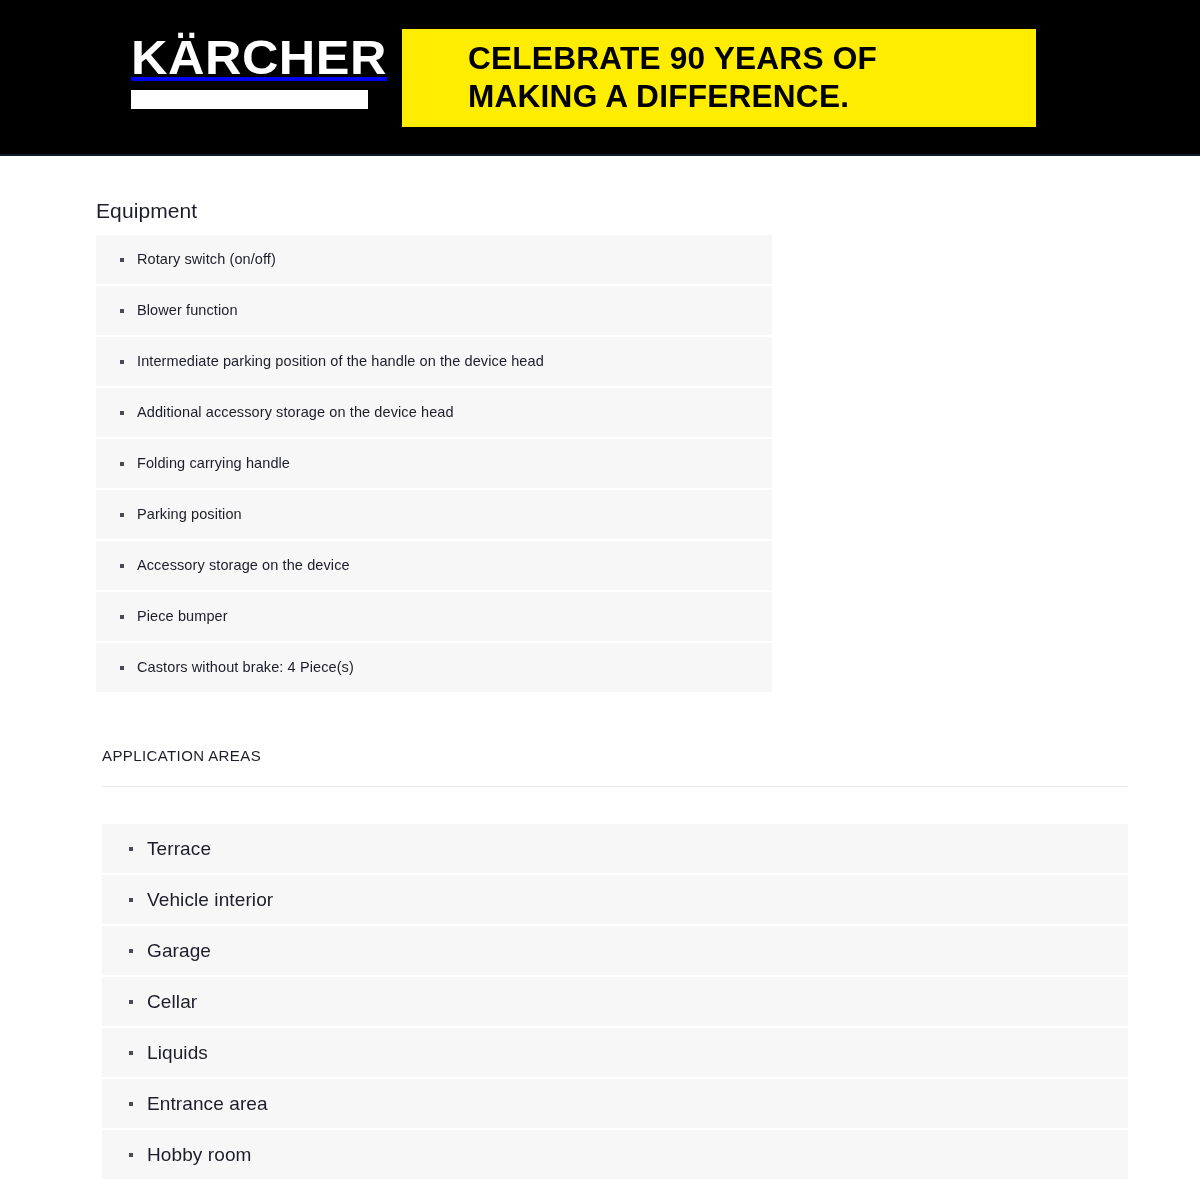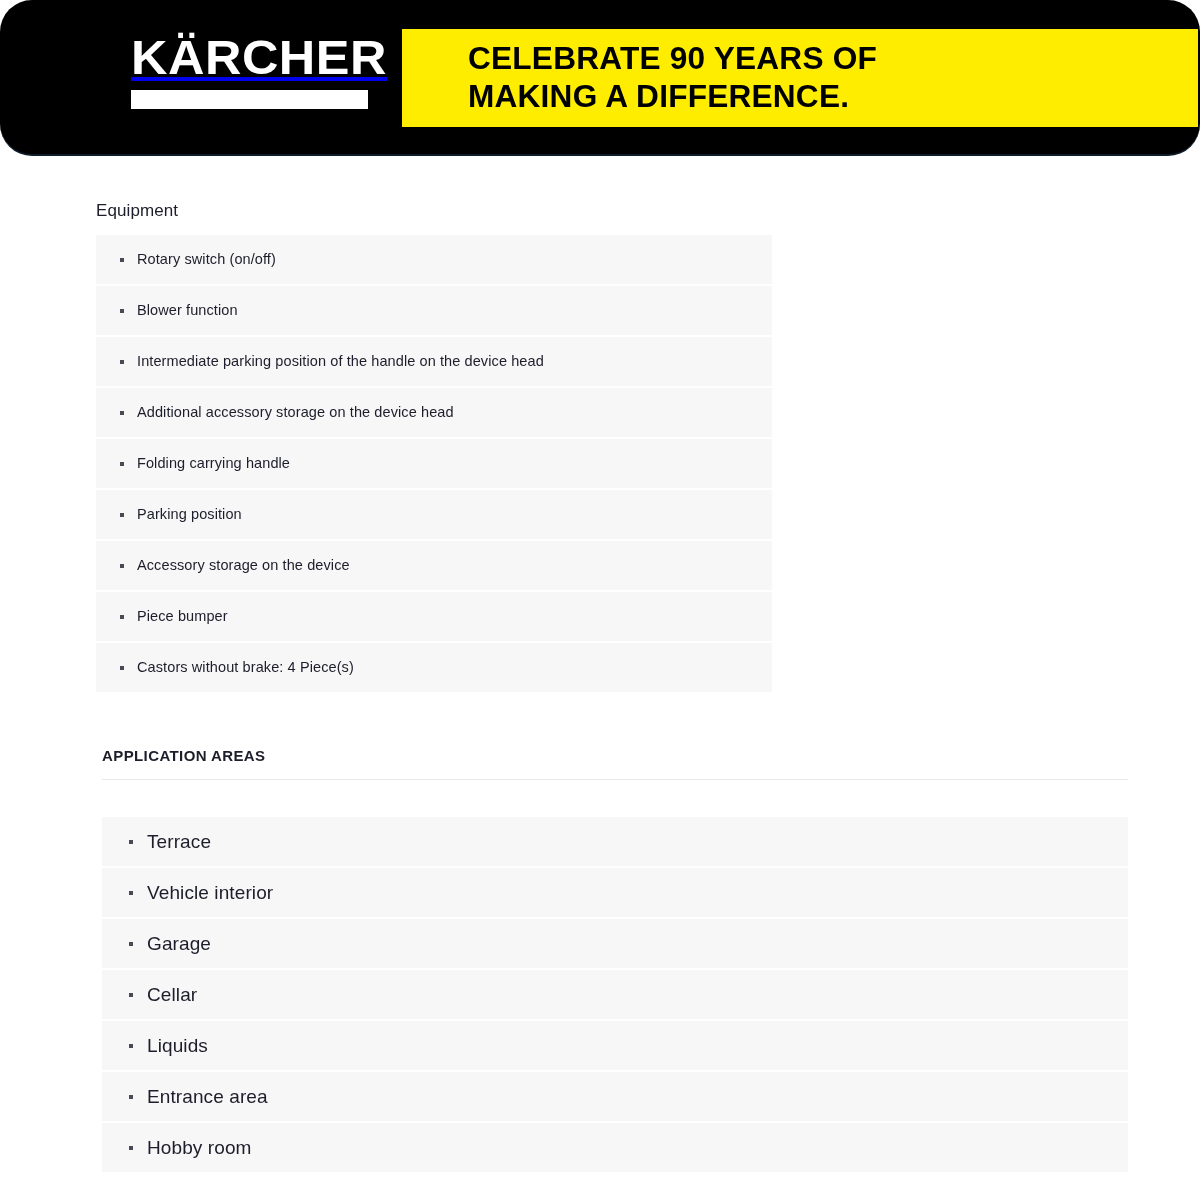--- a/index.html
+++ b/index.html
@@ -16,21 +16,20 @@
     overflow: hidden;
   }
 
   
   .site-header {
     position: relative;
     width: 1200px;
     height: 156px;
     background: #000000;
     border-bottom: 2px solid #0d1b2a;
-    border-radius: 32px;
   }
   .brand-logo {
     position: absolute;
     left: 131px;
     top: 32px;
     width: 237px;
   }
   .brand-wordmark {
     font-family: "Liberation Sans Narrow", "Liberation Sans", "DejaVu Sans", sans-serif;
     font-weight: 700;
@@ -46,21 +45,21 @@
     margin-top: 8px;
     width: 237px;
     height: 19px;
     background: #ffffff;
   }
 
   .anniversary-banner {
     position: absolute;
     left: 402px;
     top: 29px;
-    width: 796px;
+    width: 634px;
     height: 98px;
     background: #ffed00;
     display: flex;
     flex-direction: column;
     justify-content: center;
     padding-left: 66px;
   }
   .anniversary-line {
     font-family: "Liberation Sans Narrow", "Liberation Sans", "DejaVu Sans", sans-serif;
     font-weight: 700;
@@ -81,21 +80,21 @@
   }
 
   
   .equipment-section {
     position: absolute;
     left: 96px;
     top: 44px;
     width: 676px;
   }
   .section-title-plain {
-    font-size: 17px;
+    font-size: 21px;
     font-weight: 400;
     color: #1d1d2b;
     letter-spacing: 0.1px;
     margin: 0 0 13px 0;
     line-height: 22px;
   }
   .feature-list {
     list-style: none;
     margin: 0;
     padding: 0;
@@ -130,26 +129,26 @@
 
   
   .application-section {
     position: absolute;
     left: 102px;
     top: 590px;
     width: 1026px;
   }
   .section-title-rule {
     font-size: 15px;
-    font-weight: 700;
+    font-weight: 400;
     color: #1d1d2b;
     letter-spacing: 0.4px;
     text-transform: uppercase;
     margin: 0;
-    padding-bottom: 14px;
+    padding-bottom: 21px;
     border-bottom: 1px solid #e9e9e9;
     line-height: 19px;
     font-family: "Liberation Sans Narrow", "Liberation Sans", "DejaVu Sans", sans-serif;
     transform: scaleX(1.0);
   }
   .application-section .feature-list {
     width: 1026px;
     margin-top: 37px;
   }
   .application-section .feature-list .feature-item {

